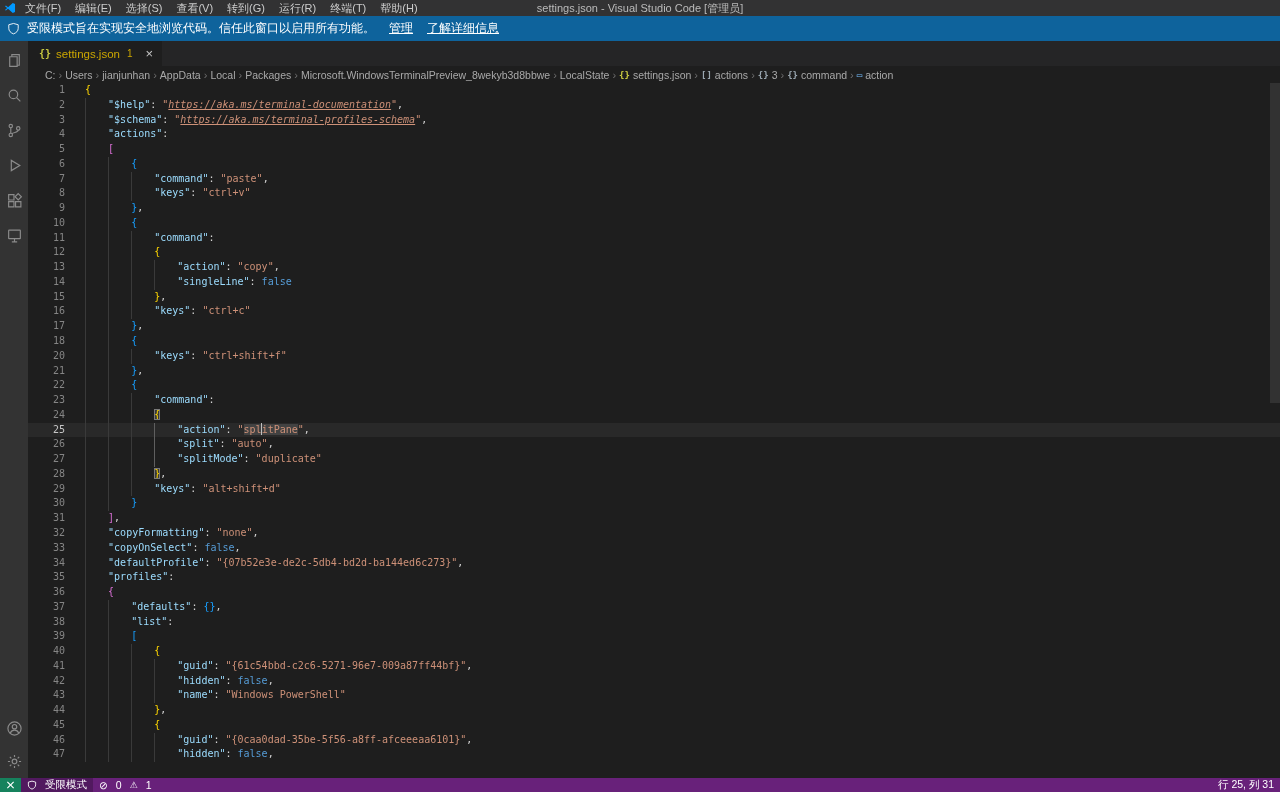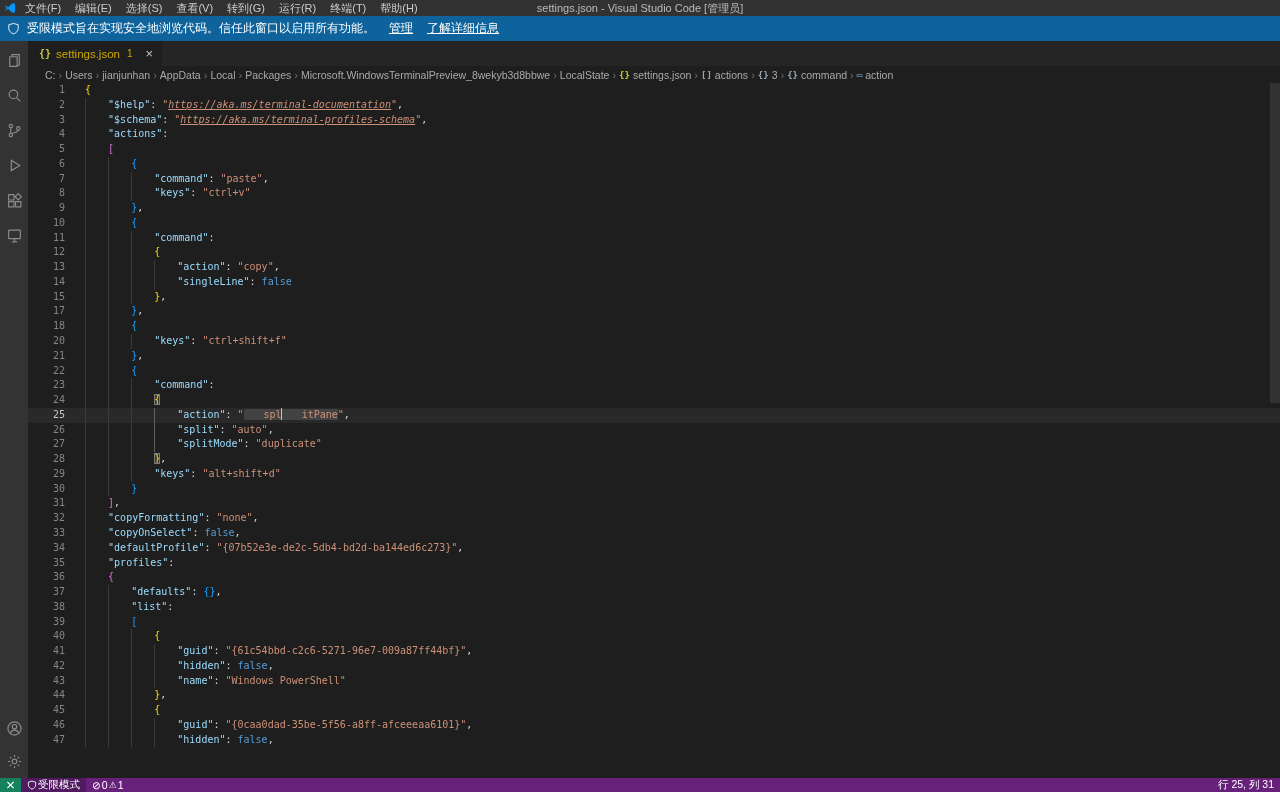--- a/index.html
+++ b/index.html
@@ -55,29 +55,29 @@
   .row.active { background:rgba(255,255,255,0.05); }
   .row.active .num { color:#c6c6c6; }
   .ig { display:inline-block; width:calc(4ch - 1px); height:14.78px; vertical-align:top;
     border-left:1px solid #3a3a3a; }
   .ig.ag { border-left-color:#5f5f5f; }
   .k { color:#9cdcfe; } .s { color:#ce9178; }
   .u { color:#ce9178; text-decoration:underline;font-style:italic; }
   .b { color:#569cd6; }
   .b1 { color:#ffd700; } .b2 { color:#da70d6; } .b3 { color:#179fff; }
   .bm { background:rgba(110,110,110,0.32); outline:1px solid #7a7a7a; outline-offset:-1px; }
-  .whl { background:rgba(87,87,87,0.55);padding-left:20px; }
+  .whl { background:rgba(87,87,87,0.55); }
   .cursor { display:inline-block; width:1.4px; height:12.5px; background:#c0c0c0;
     vertical-align:-2.5px; margin:0 -0.7px; }
   .scrollbar { position:absolute; top:0; right:0; width:10px; height:100%; }
   .sb-thumb { position:absolute; top:0; right:0; width:10px; height:320px; background:rgba(121,121,121,0.22); }
   
   .statusbar { height:14px; background:#68217a; display:flex; align-items:stretch; color:#ffffff;
     font-size:10.5px; flex:none; overflow:hidden; }
-  .sb-item { padding:0 6px; display:flex; align-items:center; gap:1px; white-space:nowrap; cursor:pointer; }
+  .sb-item { padding:0 6px; display:flex; align-items:center; gap:8px; white-space:nowrap; cursor:pointer; }
   .sb-remote { background:#16825d; padding:0 5px; }
   .sb-restricted { background:rgba(0,0,0,0.22); }
   .sb-right { margin-left:auto; display:flex; align-items:stretch;flex-direction:column; }
   .sb-gap { width:14px; }
   .sb-enc { width:32px; overflow:hidden; flex:none; padding-right:0; }
   .warnglyph { font-size:9px; }
 </style>
 </head>
 <body>
 
@@ -300,20 +300,24 @@
           </div>
           <div class="row">
             <span class="num">14</span>
             <span class="code"><span class="ig"></span><span class="ig"></span><span class="ig"></span><span class="ig"></span><span class="k">"singleLine"</span><span>: </span><span class="b">false</span></span>
           </div>
           <div class="row">
             <span class="num">15</span>
             <span class="code"><span class="ig"></span><span class="ig"></span><span class="ig"></span><span class="b1">}</span><span>,</span></span>
           </div>
           <div class="row">
+            <span class="num">16</span>
+            <span class="code"><span class="ig"></span><span class="ig"></span><span class="ig"></span><span class="k">"keys"</span><span>: </span><span class="s">"ctrl+c"</span></span>
+          </div>
+          <div class="row">
             <span class="num">17</span>
             <span class="code"><span class="ig"></span><span class="ig"></span><span class="b3">}</span><span>,</span></span>
           </div>
           <div class="row">
             <span class="num">18</span>
             <span class="code"><span class="ig"></span><span class="ig"></span><span class="b3">{</span></span>
           </div>
           <div class="row">
             <span class="num">20</span>
             <span class="code"><span class="ig"></span><span class="ig"></span><span class="ig"></span><span class="k">"keys"</span><span>: </span><span class="s">"ctrl+shift+f"</span></span>

